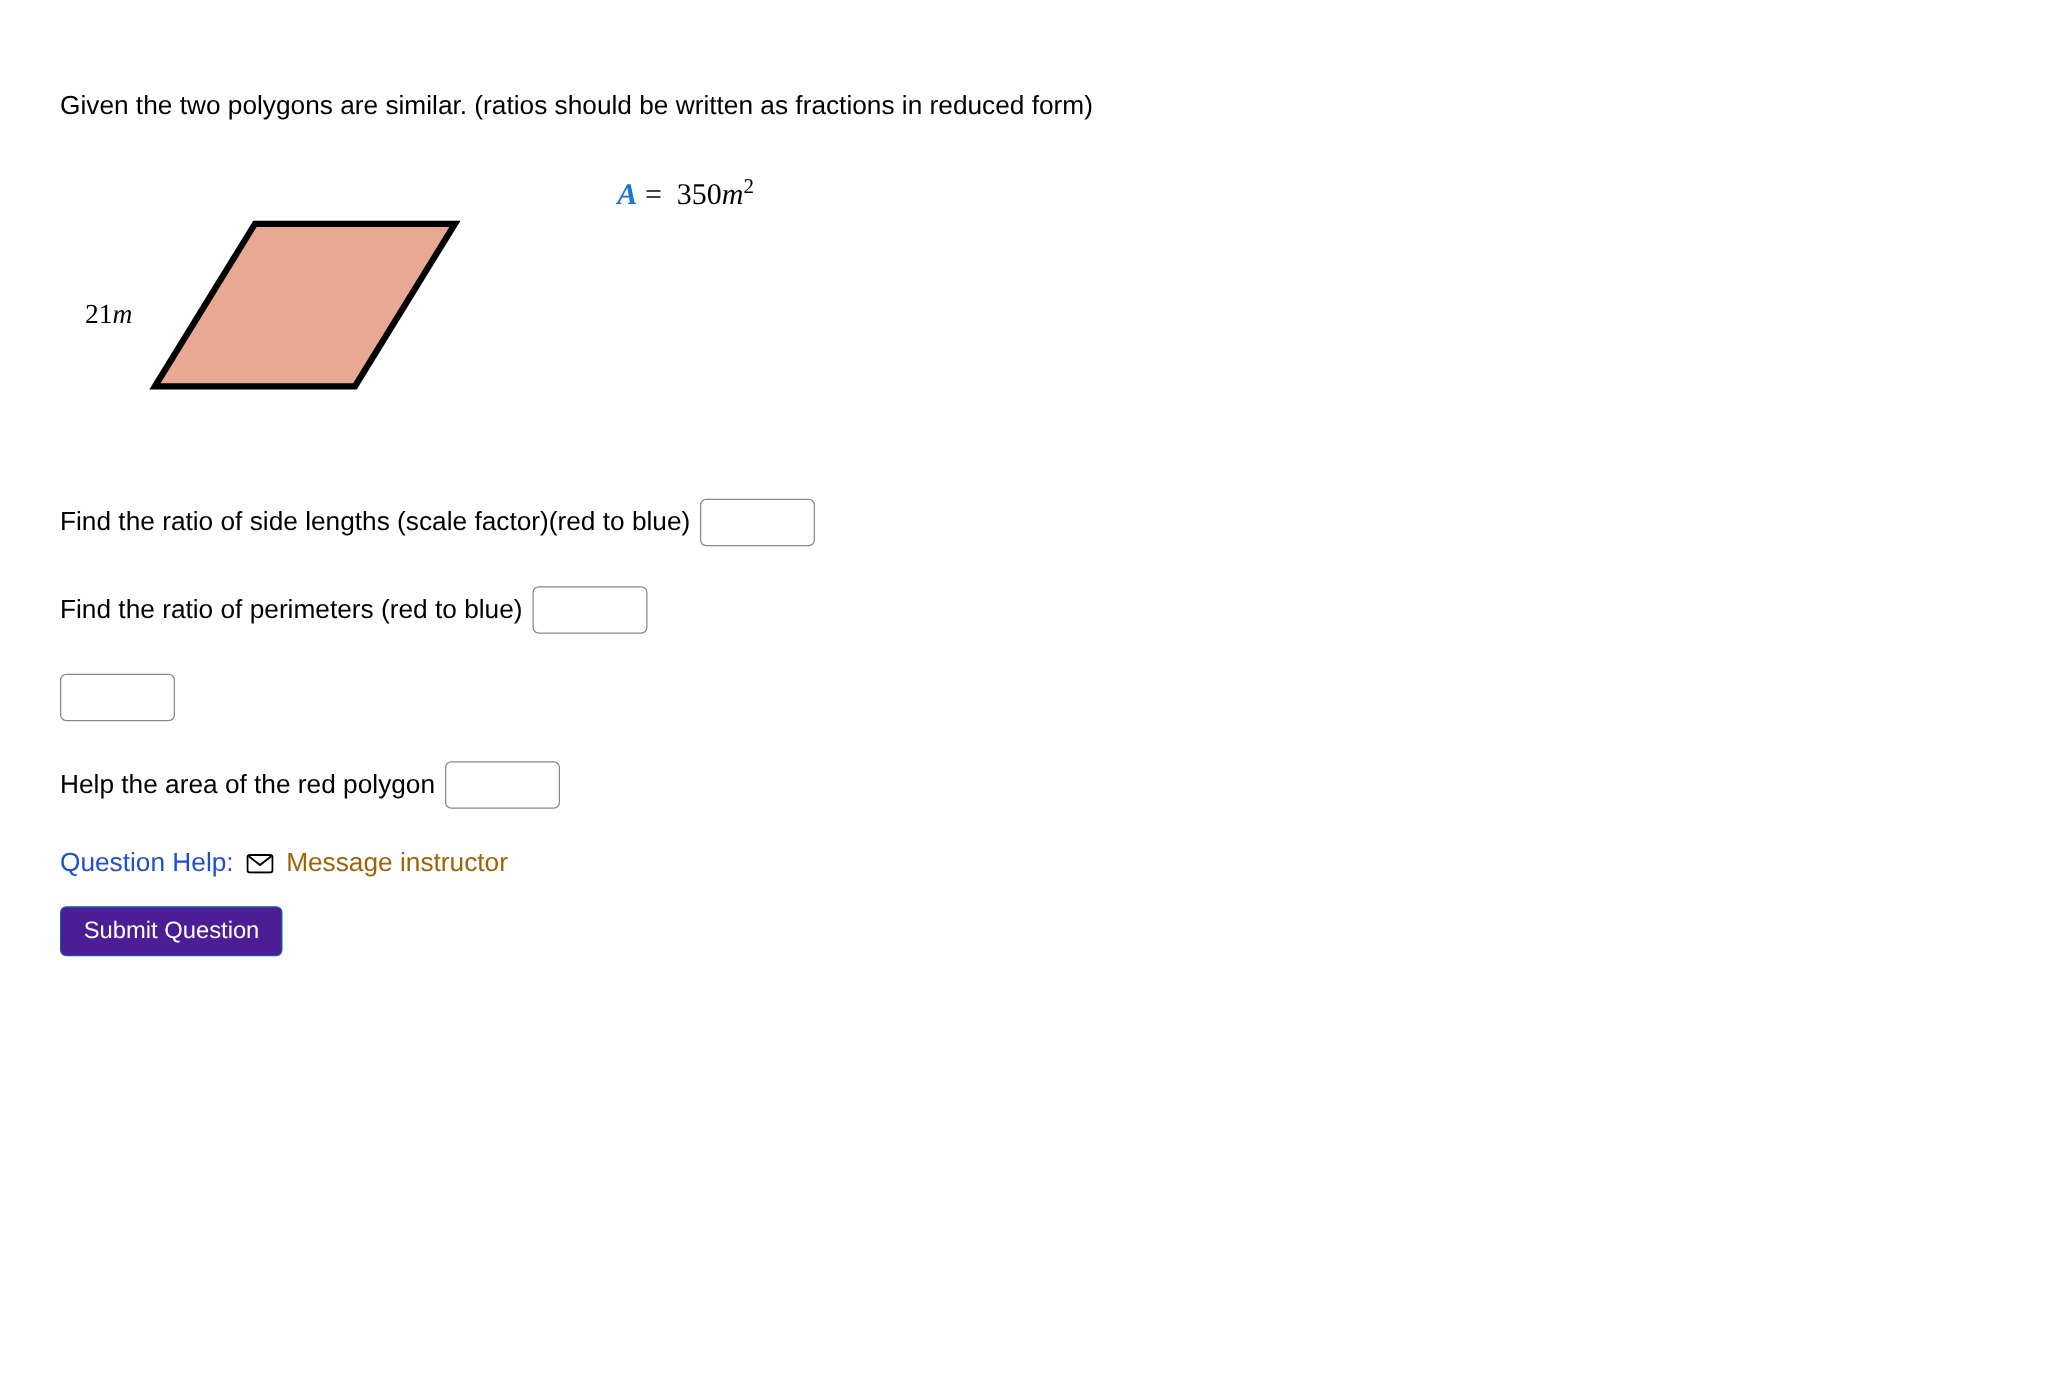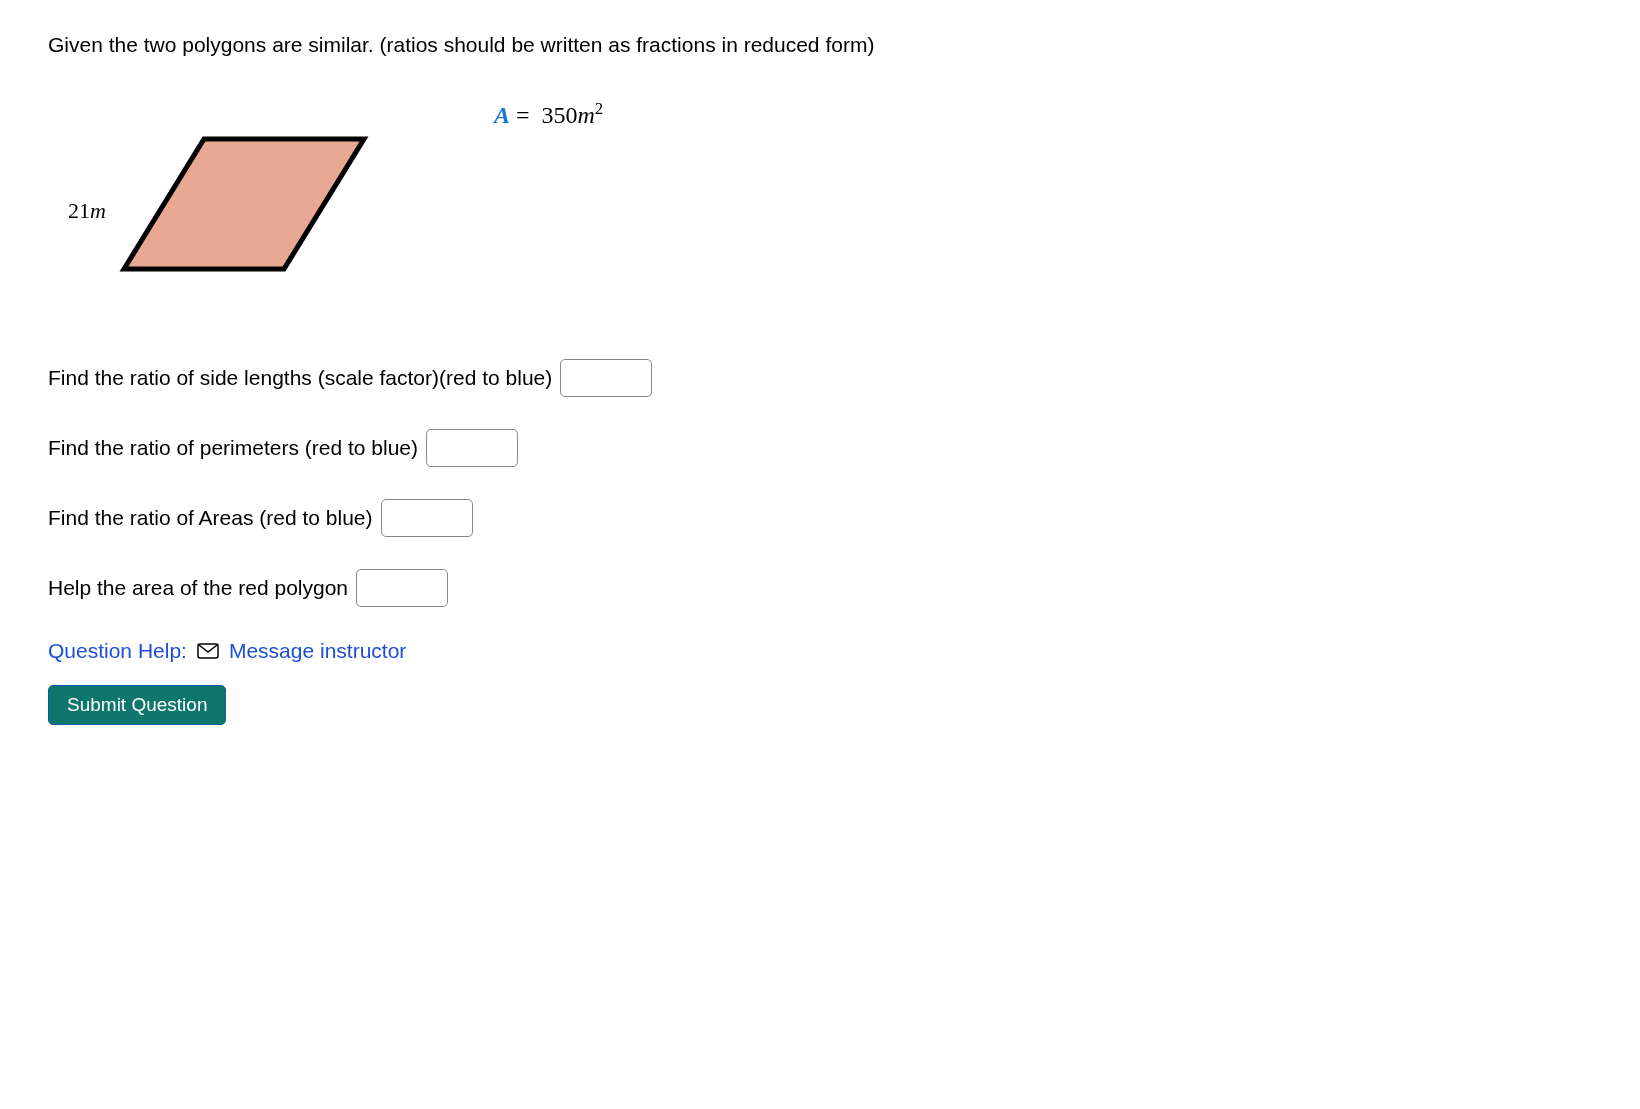--- a/index.html
+++ b/index.html
@@ -10,20 +10,21 @@
     body {
       font-family: 'Trebuchet MS', 'Lucida Sans', Arial, sans-serif;
       font-size: 21px;
       color: #000;
       padding: 30px 48px;
       background: #fff;
     }
     .instruction {
       margin-bottom: 40px;
       line-height: 1.4;
+      margin-top: 40px;
     }
     .polygons-area {
       display: flex;
       align-items: flex-start;
       gap: 40px;
       margin-bottom: 80px;
       padding-left: 20px;
     }
     .polygon-wrapper {
       display: flex;
@@ -89,26 +90,26 @@
     }
     .help-label {
       color: #1d4ed8;
     }
     .mail-icon {
       display: inline-flex;
       align-items: center;
       vertical-align: middle;
     }
     .instructor-link {
-      color: #1d4ed8;
+      color: #a16207;
       cursor: pointer;
       text-decoration: none;
     }
     .submit-button {
-      background: #0f766e;
+      background: #4c1d95;
       color: #fff;
       border: 1px solid #0d5aa7;
       border-radius: 5px;
       padding: 8px 18px;
       font-size: 19px;
       font-family: inherit;
       cursor: pointer;
     }
     svg {
       display: block;
@@ -148,21 +149,20 @@
   <span>Find the ratio of side lengths (scale factor)(red to blue)</span>
   <input type="text" class="answer-input" style="">
 </div>
 
 <div class="question-row">
   <span>Find the ratio of perimeters (red to blue)</span>
   <input type="text" class="answer-input" style="">
 </div>
 
 <div class="question-row">
-  <span>Find the ratio of Areas (red to blue)</span>
   <input type="text" class="answer-input" style="">
 </div>
 
 <div class="question-row">
   <span>Help the area of the red polygon</span>
   <input type="text" class="answer-input" style="">
 </div>
 
 <div class="help-row">
   <span class="help-label">Question Help:</span>

